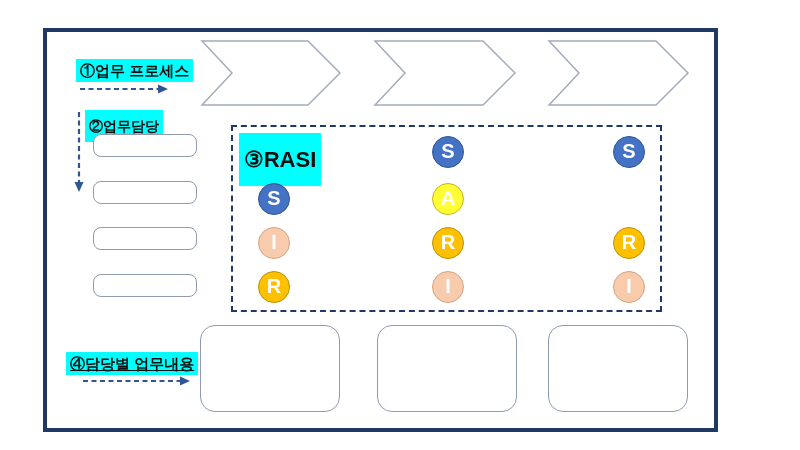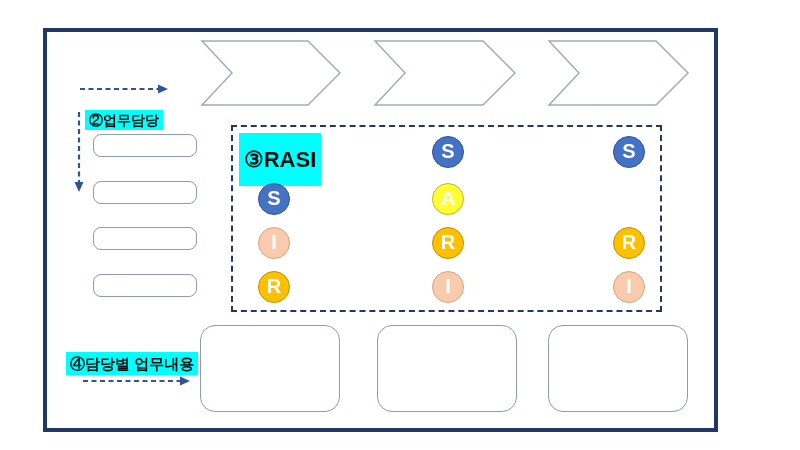--- a/index.html
+++ b/index.html
@@ -39,23 +39,23 @@
   .dash-head { fill: var(--arrow-blue, #2f5597); }
   .hl {
     position: absolute;
     background: var(--highlight, #00ffff);
     color: #101010;
     font-weight: bold;
     white-space: nowrap;
     line-height: 1.15;
   }
   .label-step1 { left: 76px;  top: 59px;  font-size: 15px; padding: 3px 4px; }
-  .label-step2 { left: 85px;  top: 110px; font-size: 14px; padding: 2px 4px; }
+  .label-step2 { left: 85px;  top: 110px; font-size: 14px; padding: 8px 4px; }
   .label-step3 { left: 239px; top: 133px; font-size: 22px; padding: 14px 5px; }
-  .label-step4 { left: 66px;  top: 352px; font-size: 15px; padding: 3px 4px; }
+  .label-step4 { left: 66px;  top: 352px; font-size: 15px; padding: 3px 4px; text-decoration: underline; }
   .staff-box {
     position: absolute;
     left: 93px; width: 104px; height: 23px;
     box-sizing: border-box;
     background: #ffffff;
     border: 1.5px solid var(--shape-border, #8d9bb3);
     border-radius: 8px;
   }
   .sb1 { top: 134px; }
   .sb2 { top: 181px; }
@@ -117,20 +117,21 @@
     <g>
       <line class="dash-line" x1="79" y1="112" x2="79" y2="183"></line>
       <polygon class="dash-head" points="74.5,182 79,192 83.5,182"></polygon>
     </g>
     <g>
       <line class="dash-line" x1="83" y1="381" x2="181" y2="381"></line>
       <polygon class="dash-head" points="180,376.5 190,381 180,385.5"></polygon>
     </g>
   </svg>
 
+  <div class="hl label-step1">①업무 프로세스</div>
   <div class="hl label-step2">②업무담당</div>
   <div class="hl label-step3">③RASI</div>
   <div class="hl label-step4">④담당별 업무내용</div>
 
   <div class="staff-box sb1"></div>
   <div class="staff-box sb2"></div>
   <div class="staff-box sb3"></div>
   <div class="staff-box sb4"></div>
 
   <div class="rasi-box"></div>

